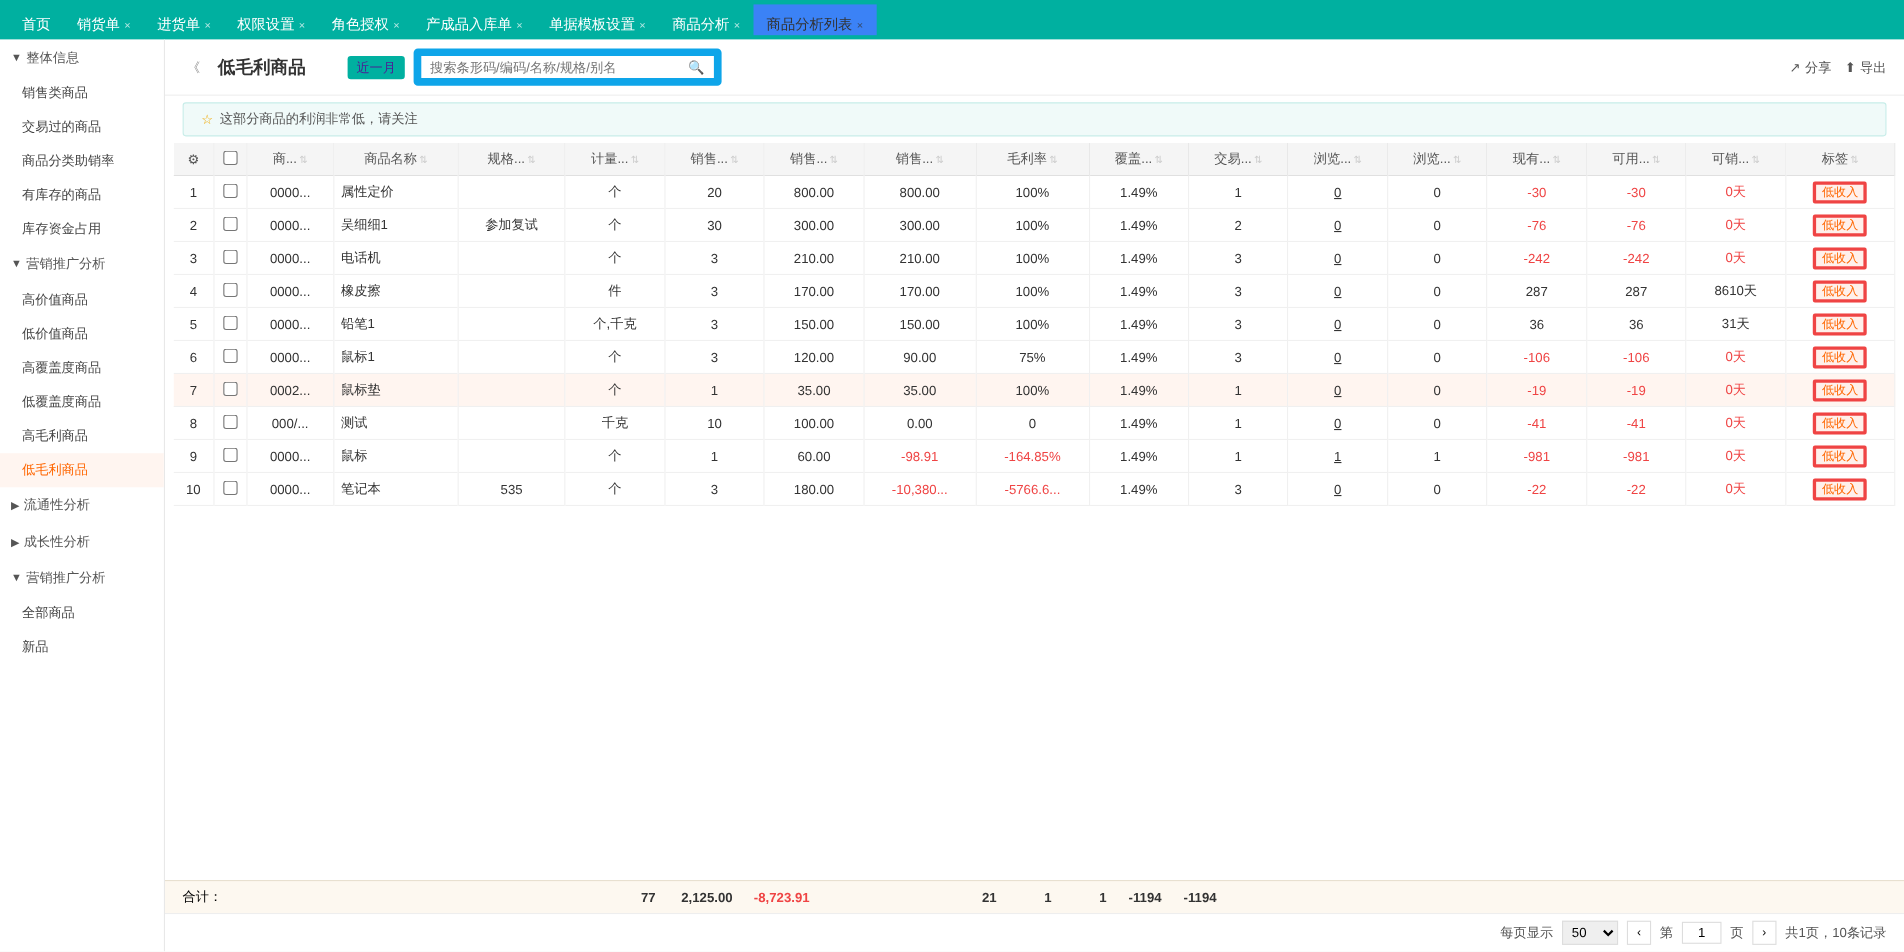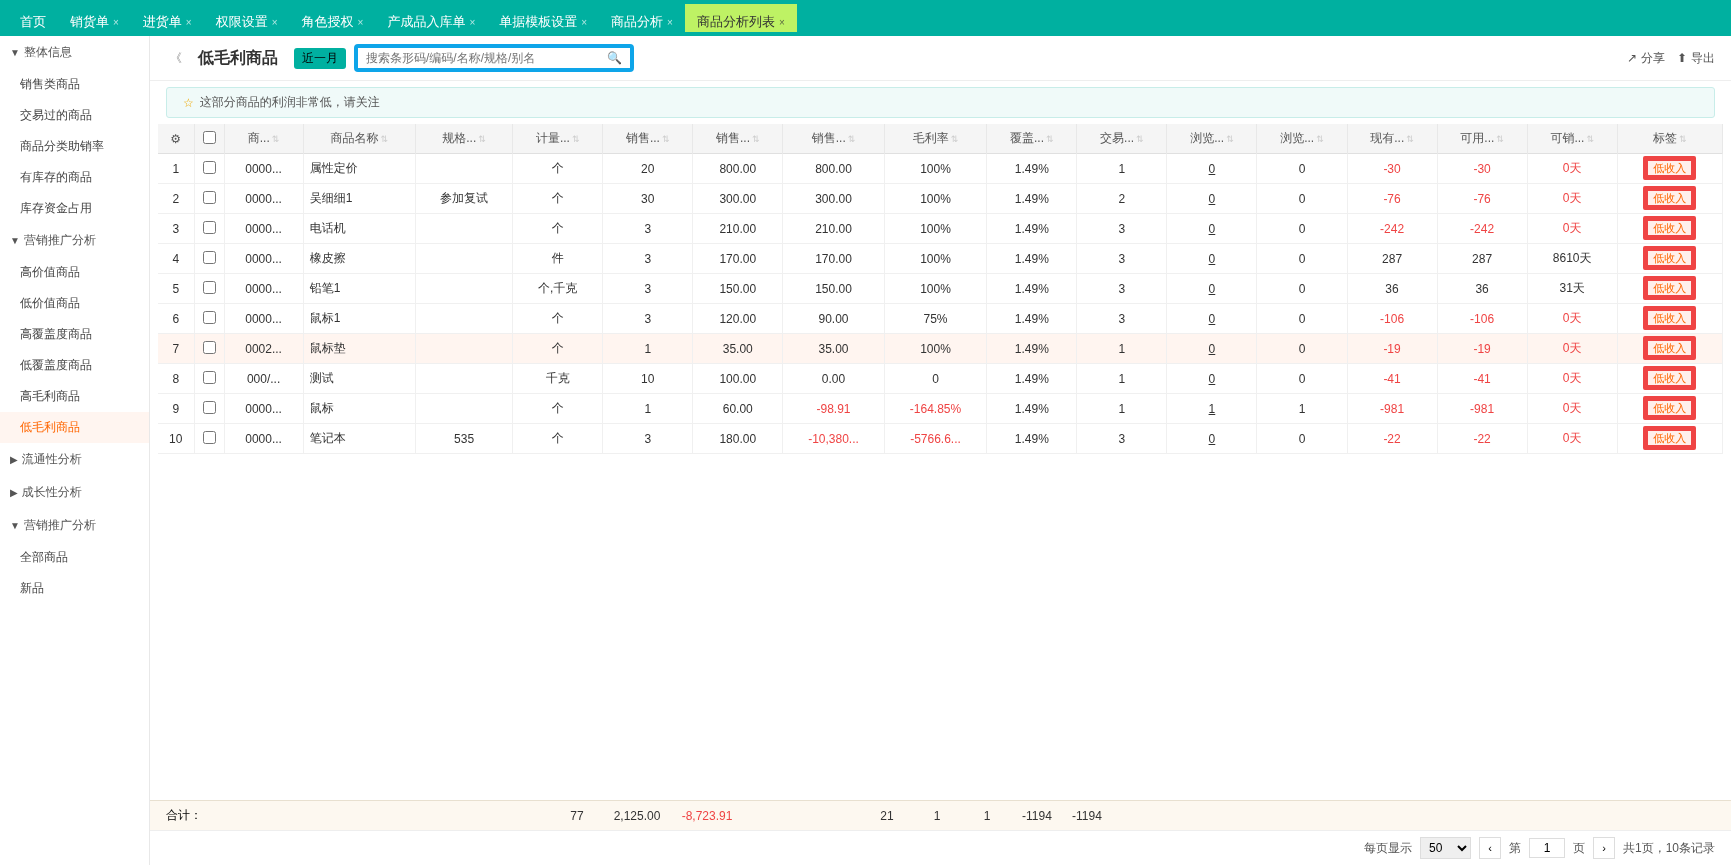--- a/index.html
+++ b/index.html
@@ -15,21 +15,21 @@
     }
     .nav-item {
       color: #fff;
       padding: 0 12px;
       height: 28px;
       line-height: 36px;
       cursor: pointer;
       font-size: 13px;
       white-space: nowrap;
     }
-    .nav-item.active { background: #bef264; color: #333; }
+    .nav-item.active { background: #3b82f6; color: #333; }
     .nav-item .close-x { font-size: 10px; margin-left: 4px; opacity: 0.7; }
 
     
     .main-layout {
       display: flex;
       height: calc(100vh - 36px);
     }
 
     
     .sidebar {
@@ -74,30 +74,31 @@
       gap: 8px;
     }
     .page-title {
       font-size: 16px;
       font-weight: bold;
       color: #333;
       margin-right: 8px;
     }
     .tag-recent {
       background: #00b0a0;
-      color: #000000;
+      color: #4c1d95;
       padding: 2px 8px;
       border-radius: 3px;
       font-size: 12px;
       cursor: pointer;
+      margin-left: 22px;
     }
     .search-box {
       display: flex;
       align-items: center;
-      border: 4px solid #0ea5e9;
+      border: 7px solid #0ea5e9;
       border-radius: 4px;
       padding: 3px 8px;
       flex: 1;
       max-width: 280px;
       background: #fff;
     }
     .search-box input {
       border: none;
       outline: none;
       font-size: 12px;
@@ -169,21 +170,21 @@
     tbody td {
       padding: 6px 6px;
       text-align: center;
       border-right: 1px solid #f0f0f0;
       white-space: nowrap;
     }
     td.name-col { text-align: left; }
     .tag-badge {
       background: #fff0eb;
       color: #ff6600;
-      border: 5px solid #ef4444;
+      border: 3px solid #ef4444;
       padding: 1px 5px;
       border-radius: 2px;
       font-size: 11px;
     }
     .red-text { color: #ef4444; }
     .underline-link { text-decoration: underline; color: #333; cursor: pointer; }
 
     
     .table-footer {
       background: #fdf8f0;
@@ -193,22 +194,23 @@
       align-items: center;
       font-size: 12px;
       gap: 0;
     }
     .footer-label { color: #000000; min-width: 60px; }
     .footer-cells {
       display: flex;
       flex: 1;
     }
     .footer-cell {
-      text-align: center;
+      text-align: right;
       padding: 0 6px;
+      font-weight: bold;
     }
 
     
     .bottom-bar {
       display: flex;
       align-items: center;
       justify-content: flex-end;
       padding: 6px 16px;
       border-top: 1px solid #eee;
       background: #fff;

